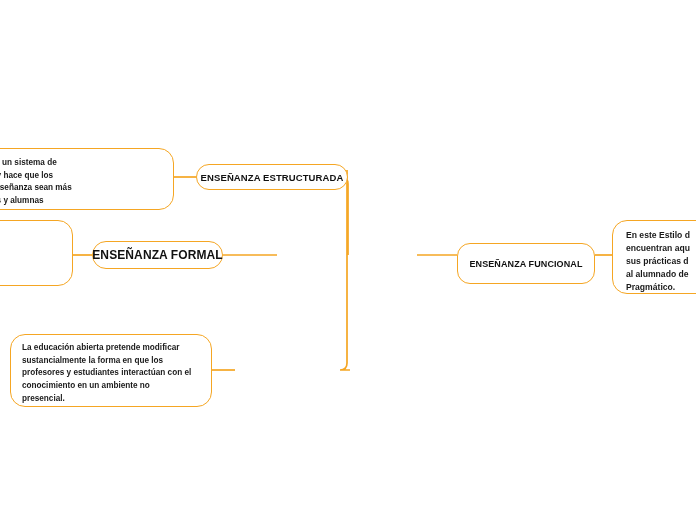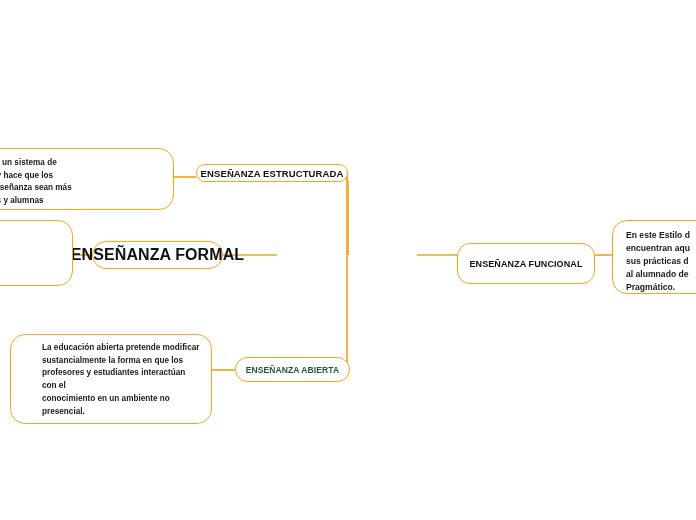--- a/index.html
+++ b/index.html
@@ -55,33 +55,33 @@
   #node-central .node-label {
     color: #17365d;
     font-size: 11px;
     font-weight: bold;
   }
   
   #node-estructurada {
     left: 196px;
     top: 164px;
     width: 152px;
-    height: 18px;
+    height: 26px;
     border-radius: 13px;
   }
   #node-estructurada .node-label { font-size: 9.5px; }
 
   #node-formal {
     left: 92px;
     top: 241px;
     width: 131px;
     height: 28px;
     border-radius: 14px;
   }
-  #node-formal .node-label { font-size: 16px; }
+  #node-formal .node-label { font-size: 12px; }
 
   #node-funcional {
     left: 457px;
     top: 243px;
     width: 138px;
     height: 41px;
     border-radius: 13px;
   }
   #node-funcional .node-label { font-size: 9px; }
 
@@ -131,22 +131,21 @@
     height: 66px;
   }
   #leaf-formal .leaf-text {
     padding: 8px 10px 8px 14px;
   }
   
   #leaf-abierta {
     left: 10px;
     top: 334px;
     width: 202px;
-    height: 90px;
-    padding-left: 20px;
+    height: 73px;
   }
   #leaf-abierta .leaf-text {
     padding: 7px 10px 7px 11px;
   }
   
   #leaf-funcional {
     left: 612px;
     top: 220px;
     width: 150px;
     height: 74px;
@@ -207,23 +206,20 @@
     <span class="node-label">ENSEÑANZA FUNCIONAL</span>
   </div>
   <div class="leafbox" id="leaf-funcional">
     <div class="leaf-text">En este Estilo d
 encuentran aqu
 sus prácticas d
 al alumnado de
 Pragmático.</div>
   </div>
 
-  <div class="node" id="node-abierta">
-    <span class="node-label">ENSEÑANZA ABIERTA</span>
-  </div>
   <div class="leafbox" id="leaf-abierta">
     <div class="leaf-text">La educación abierta pretende modificar
 sustancialmente la forma en que los
 profesores y estudiantes interactúan con el
 conocimiento en un ambiente no
 presencial.</div>
   </div>
 
 </div>
 

